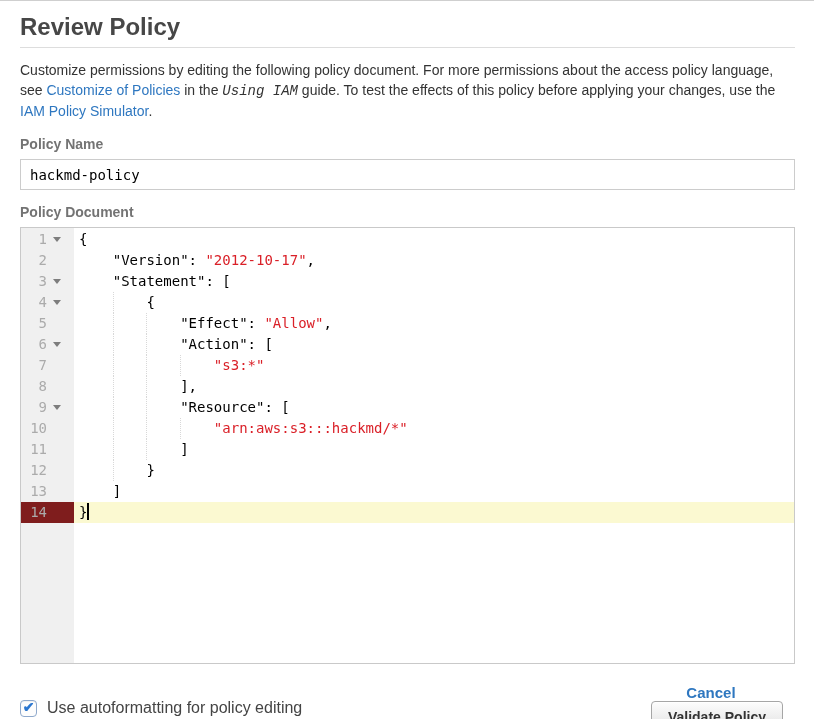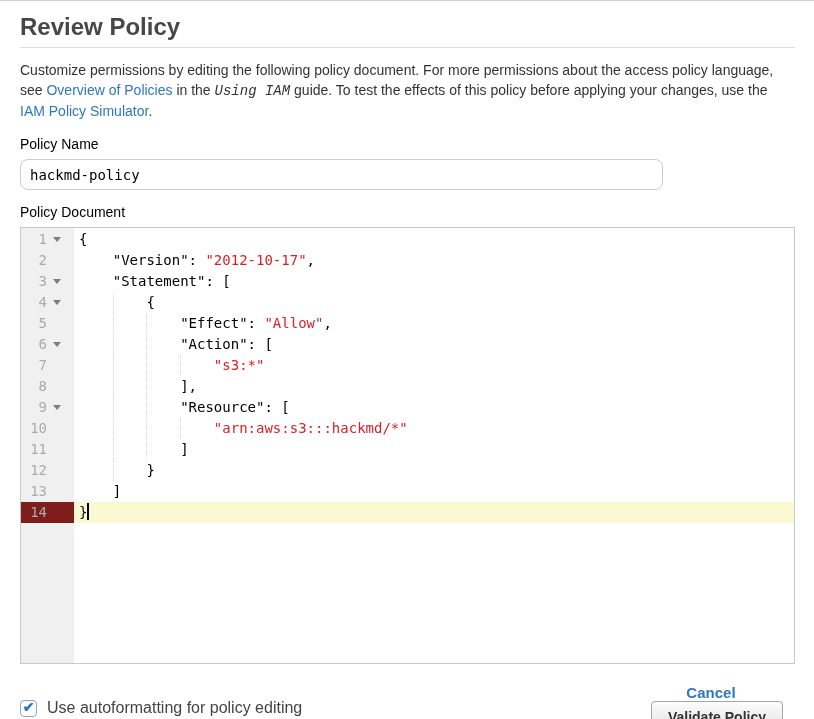--- a/index.html
+++ b/index.html
@@ -15,24 +15,24 @@
   h1.page-title {
     font-size: 24px; font-weight: bold; color: #474747;
     margin: 0 0 7px; line-height: 27px;
   }
   hr.title-divider { border: none; border-top: 1px solid #ddd; margin: 0 0 12px; }
 
   p.intro { font-size: 14px; line-height: 20px; color: #333; margin: 0 0 15px; }
   a.link { color: var(--link-blue, #2e77c0); text-decoration: none; cursor: pointer; }
   .intro i { font-style: italic; font-family: Liberation Mono, monospace; }
 
-  .field-label { font-size: 14px; font-weight: normal; color: #000000; margin: 0 0 7px; }
+  .field-label { font-size: 14px; font-weight: bold; color: #737373; margin: 0 0 7px; }
 
   input.policy-name-input {
-    width: 643px; height: 31px; border: 1px solid #ccc; border-radius: 8px;
+    width: 775px; height: 31px; border: 1px solid #ccc; border-radius: 0;
     font-family: "DejaVu Sans Mono", monospace; font-size: 14px; color: #000;
     padding: 0 9px; margin: 0 0 14px; outline: none; background: #fff;
   }
 
   
   .editor {
     width: 775px; height: 437px; border: 1px solid #c9c9c9;
     display: flex; background: #fff; overflow: hidden;
     font-family: "DejaVu Sans Mono", monospace; font-size: 14px; line-height: 21px;
   }
@@ -99,21 +99,21 @@
   }
 </style>
 </head>
 <body>
 
 <div class="container">
 
   <h1 class="page-title">Review Policy</h1>
   <hr class="title-divider">
 
-  <p class="intro"><span>Customize permissions by editing the following policy document. For more permissions about the access policy language, see </span><a class="link">Overview of Policies</a><span> in the </span><i>Using IAM</i><span> guide. To test the effects of this policy before applying your changes, use the </span><a class="link">IAM Policy Simulator</a><span>.</span></p>
+  <p class="intro"><span>Customize permissions by editing the following policy document. For more permissions about the access policy language, see </span><a class="link">Customize of Policies</a><span> in the </span><i>Using IAM</i><span> guide. To test the effects of this policy before applying your changes, use the </span><a class="link">IAM Policy Simulator</a><span>.</span></p>
 
   <div class="field-label">Policy Name</div>
   <input class="policy-name-input" type="text" value="hackmd-policy" style="">
 
   <div class="field-label">Policy Document</div>
 
   <div class="editor">
     <div class="gutter" id="gutter">
         <div class="gutter-cell"><span>1</span><span class="fold"></span></div>
         <div class="gutter-cell"><span>2</span></div>

